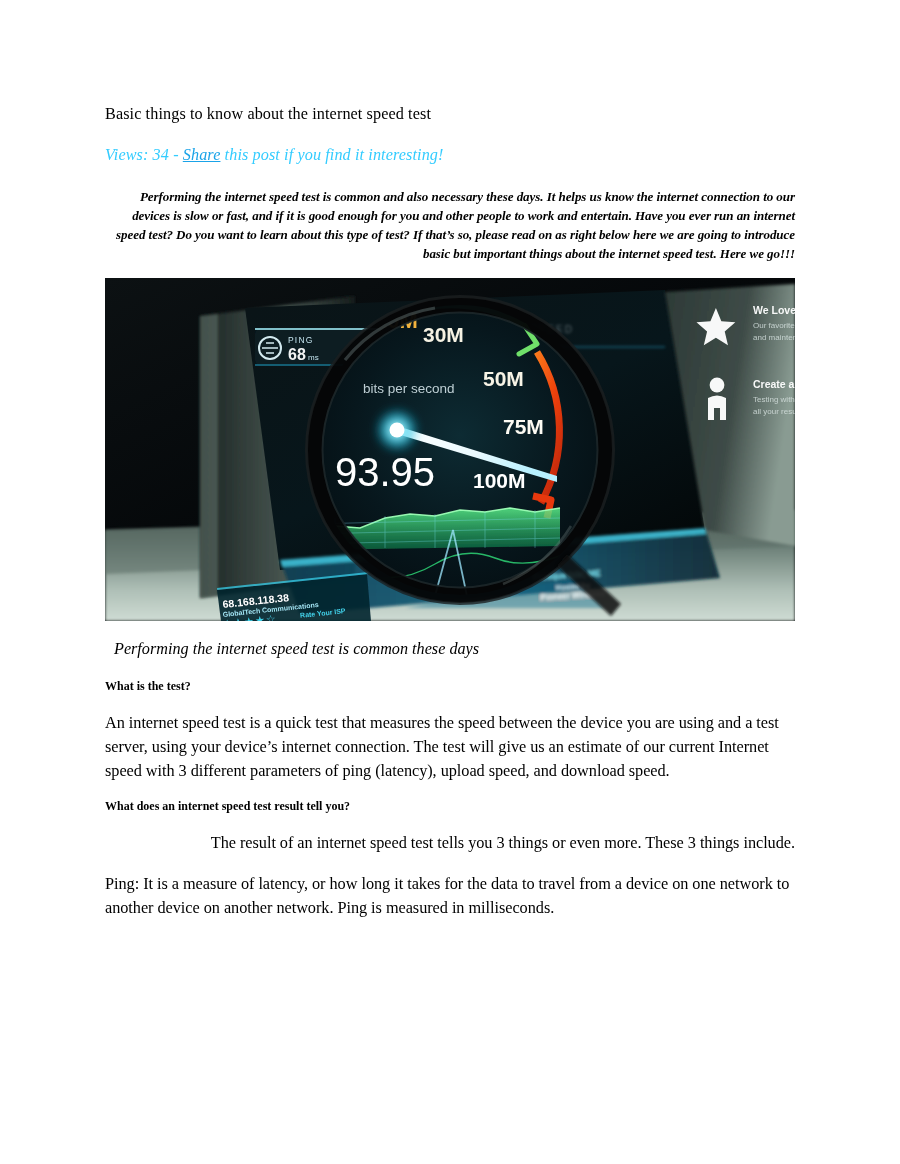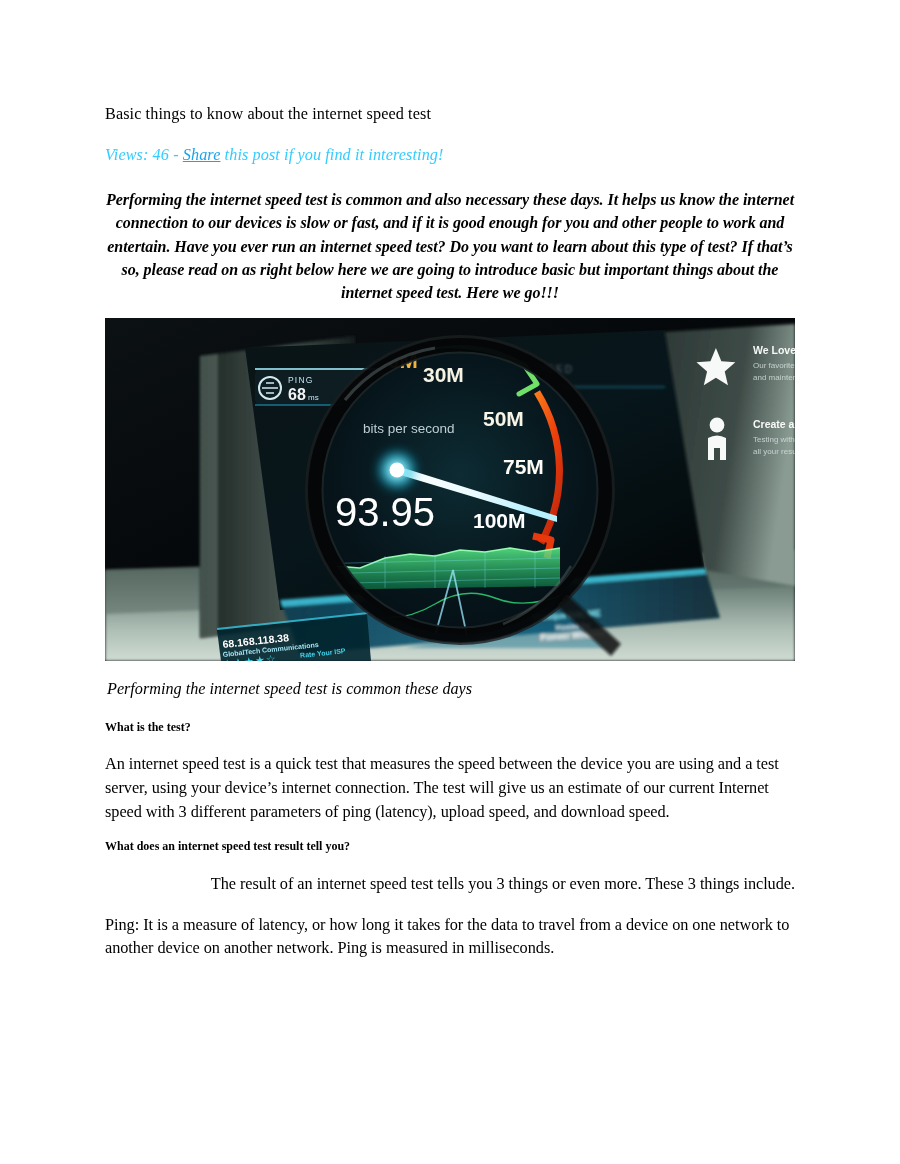--- a/index.html
+++ b/index.html
@@ -46,33 +46,33 @@
     letter-spacing: 0.1px;
   }
   .meta-line .share-link {
     color: #1aa3e8;
     text-decoration: underline;
     font-style: italic;
     cursor: pointer;
     margin-top: 24px;
   }
   .lead-para {
-    font-size: 16px;
+    font-size: 13px;
     line-height: 1.455;
     font-weight: bold;
     font-style: italic;
     margin: 0 0 14px 0;
-    text-align: center;
+    text-align: right;
     letter-spacing: -0.05px;
   }
   .figure-caption {
     font-size: 16.2px;
     line-height: 1.30;
     font-style: italic;
-    margin: 18px 0 19px 2px;
+    margin: 18px 0 19px 9px;
   }
   h2.section-head {
     font-size: 12px;
     line-height: 1.30;
     font-weight: bold;
     margin: 0 0 17px 0;
   }
   p.body-para {
     font-size: 16.3px;
     line-height: 1.455;
@@ -92,21 +92,21 @@
   .figure svg { display: block; width: 690px; height: 343px; }
 </style>
 </head>
 <body>
 
 <div class="page">
   <div class="content">
 
     <p class="doc-title">Basic things to know about the internet speed test</p>
 
-    <p class="meta-line"><span>Views: 46 - </span><a class="share-link" href="#">Share</a><span> this post if you find it interesting!</span></p>
+    <p class="meta-line"><span>Views: 34 - </span><a class="share-link" href="#">Share</a><span> this post if you find it interesting!</span></p>
 
     <p class="lead-para">Performing the internet speed test is common and also necessary these days. It helps us know the internet connection to our devices is slow or fast, and if it is good enough for you and other people to work and entertain. Have you ever run an internet speed test? Do you want to learn about this type of test? If that’s so, please read on as right below here we are going to introduce basic but important things about the internet speed test. Here we go!!!</p>
 
     <div class="figure">
       <svg viewBox="0 0 690 343" xmlns="http://www.w3.org/2000/svg" preserveAspectRatio="none">
         <defs>
           <linearGradient id="bgWall" x1="0" y1="0" x2="1" y2="1">
             <stop offset="0" stop-color="#0c1113"></stop>
             <stop offset="0.45" stop-color="#05080a"></stop>
             <stop offset="1" stop-color="#020304"></stop>

